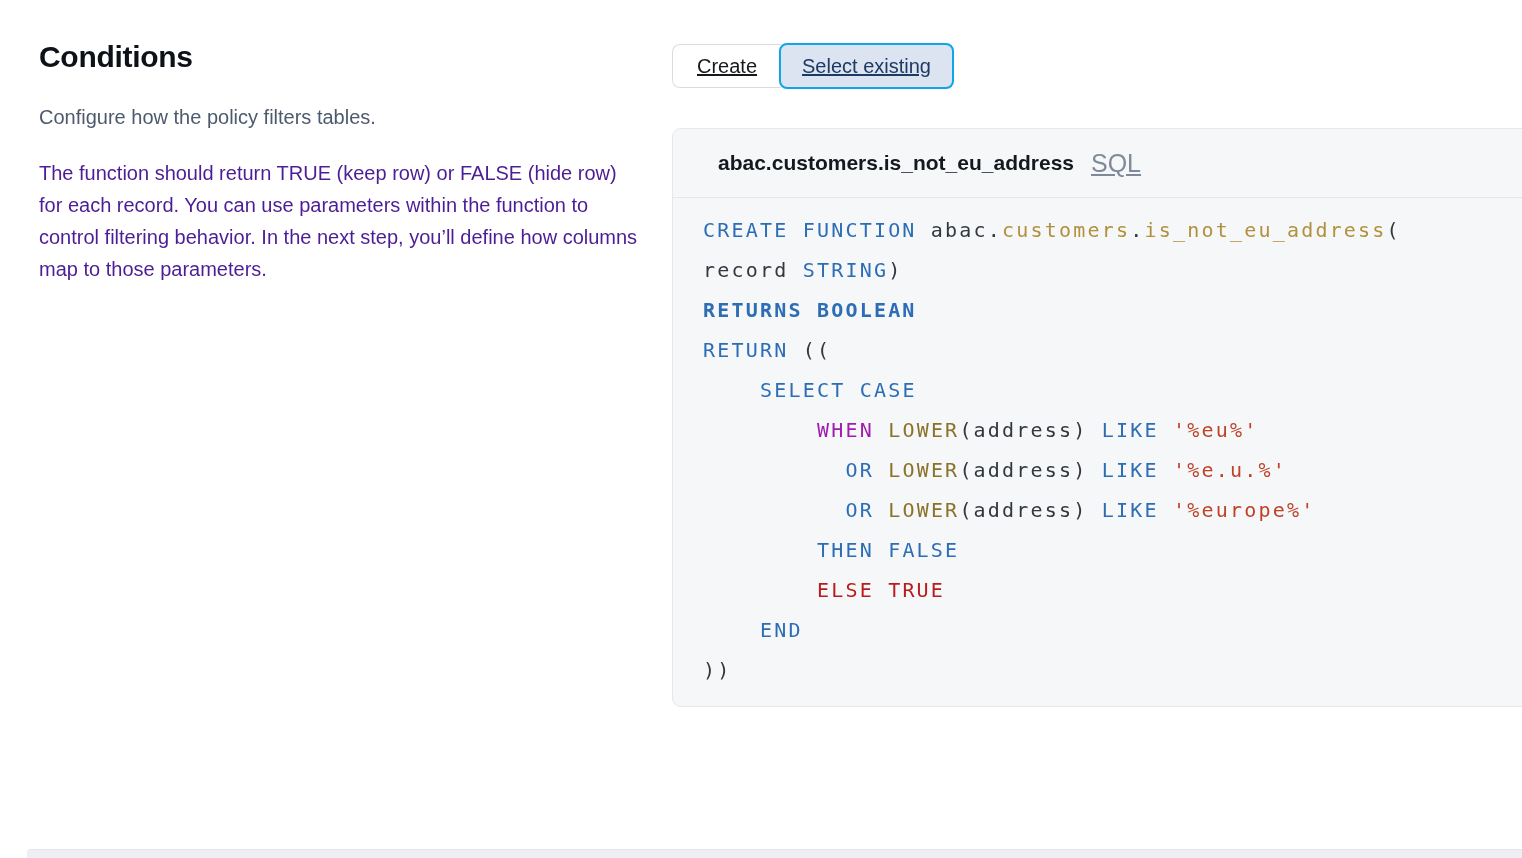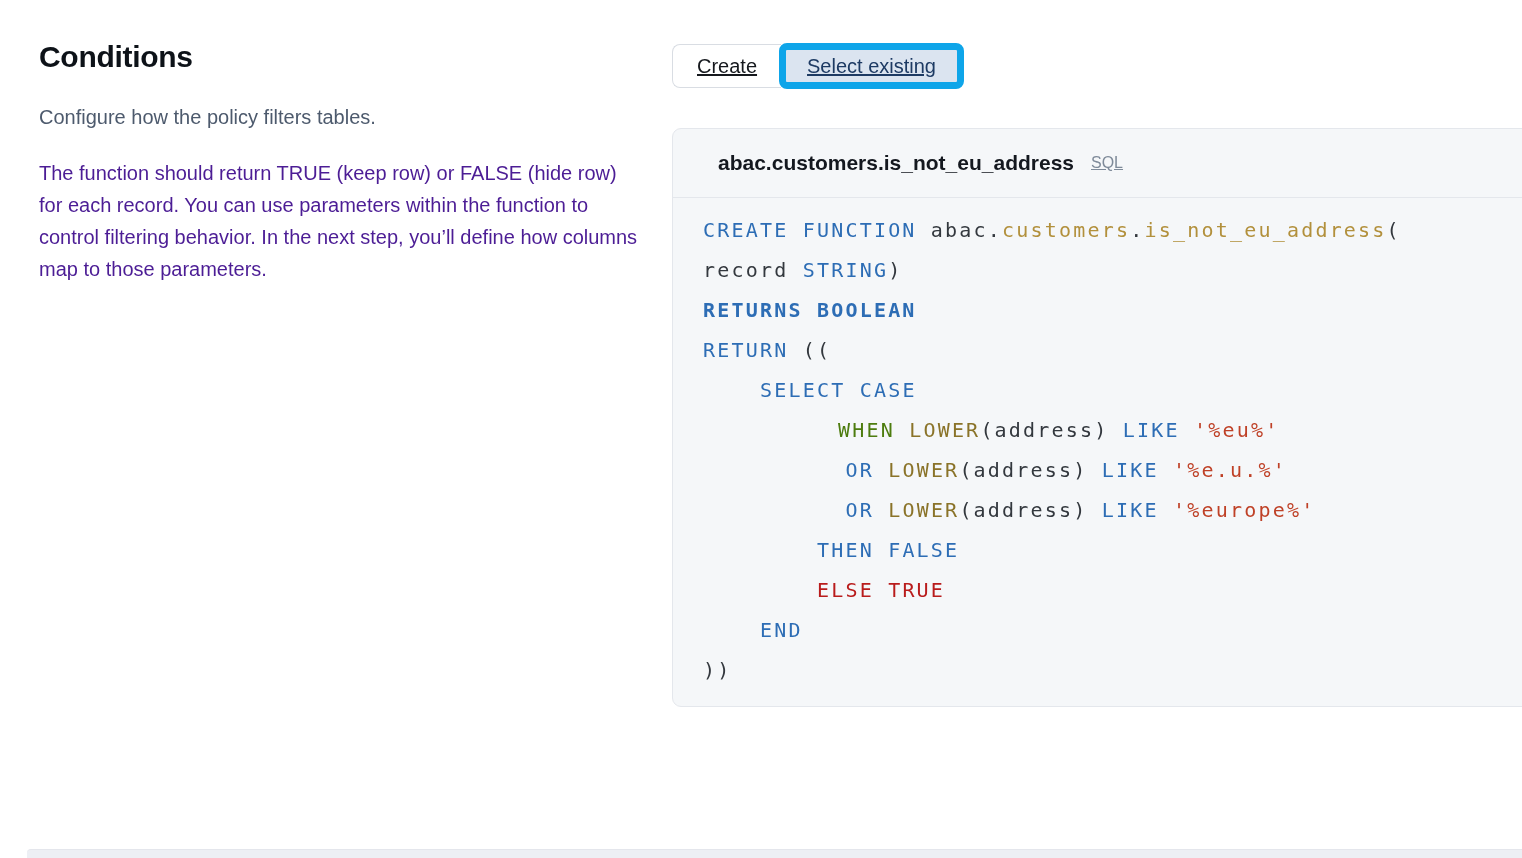--- a/index.html
+++ b/index.html
@@ -33,40 +33,40 @@
   .btn-create {
     height: 44px; padding: 0 24px;
     background: #ffffff; color: #15181d;
     border: 1px solid #d9dde3; border-right: none;
     border-radius: 8px 0 0 8px;
   }
   .btn-selected {
     height: 46px; margin-top: -1px; margin-left: -2px;
     padding: 0 21px;
     background: #dbe4f0; color: #1d3a63;
-    border: 7px solid #0ea5e9;
+    border: 2px solid #0ea5e9;
     border-radius: 8px;
     position: relative; z-index: 2;
   }
 
   
   .panel {
     position: absolute; left: 672px; top: 128px; right: -12px; height: 579px;
     background: #f5f7f9;
     border: 1px solid #e4e7ec;
     border-radius: 9px;
     overflow: hidden;
   }
   .panel-header {
     height: 69px; display: flex; align-items: center;
     padding-left: 26px;
     border-bottom: 1px solid #e4e7ec;
   }
   .fn-name { font-size: 21px; font-weight: 700; color: #14181f; margin-left: 19px; }
-  .sql-badge { margin-left: 17px; font-size: 16px; color: #7e8a99; text-decoration: underline; }
+  .sql-badge { margin-left: 17px; font-size: 25px; color: #7e8a99; text-decoration: underline; }
   .code {
     padding: 12px 0 0 30px;
     font-family: "DejaVu Sans Mono", monospace;
     font-size: 20px;
     letter-spacing: 2.2px;
     line-height: 40px;
   }
   .code-line { white-space: pre; height: 40px; }
 
   
@@ -107,21 +107,21 @@
     <div class="panel-header">
       <span class="fn-name">abac.customers.is_not_eu_address</span>
       <span class="sql-badge">SQL</span>
     </div>
     <div class="code">
         <div class="code-line"><span style="color: rgb(45, 109, 181);">CREATE FUNCTION </span><span style="color: rgb(51, 56, 62);">abac.</span><span style="color: rgb(178, 144, 60);">customers</span><span style="color: rgb(51, 56, 62);">.</span><span style="color: rgb(178, 144, 60);">is_not_eu_address</span><span style="color: rgb(51, 56, 62);">(</span></div>
         <div class="code-line"><span style="color: rgb(51, 56, 62);">record </span><span style="color: rgb(45, 109, 181);">STRING</span><span style="color: rgb(51, 56, 62);">)</span></div>
         <div class="code-line"><span style="color: rgb(45, 109, 181); font-weight: bold;">RETURNS BOOLEAN</span></div>
         <div class="code-line"><span style="color: rgb(45, 109, 181);">RETURN </span><span style="color: rgb(51, 56, 62);">((</span></div>
         <div class="code-line"><span style="color: rgb(51, 56, 62);">    </span><span style="color: rgb(45, 109, 181);">SELECT CASE</span></div>
-        <div class="code-line"><span style="color: rgb(51, 56, 62);">        </span><span style="color: #4d7c0f; margin-left: 21px;">WHEN </span><span style="color: rgb(138, 115, 41);">LOWER</span><span style="color: rgb(51, 56, 62);">(address) </span><span style="color: rgb(45, 109, 181);">LIKE </span><span style="color: rgb(191, 65, 39);">'%eu%'</span></div>
+        <div class="code-line"><span style="color: rgb(51, 56, 62);">        </span><span style="color: #a21caf;">WHEN </span><span style="color: rgb(138, 115, 41);">LOWER</span><span style="color: rgb(51, 56, 62);">(address) </span><span style="color: rgb(45, 109, 181);">LIKE </span><span style="color: rgb(191, 65, 39);">'%eu%'</span></div>
         <div class="code-line"><span style="color: rgb(51, 56, 62);">          </span><span style="color: rgb(45, 109, 181);">OR </span><span style="color: rgb(138, 115, 41);">LOWER</span><span style="color: rgb(51, 56, 62);">(address) </span><span style="color: rgb(45, 109, 181);">LIKE </span><span style="color: rgb(191, 65, 39);">'%e.u.%'</span></div>
         <div class="code-line"><span style="color: rgb(51, 56, 62);">          </span><span style="color: rgb(45, 109, 181);">OR </span><span style="color: rgb(138, 115, 41);">LOWER</span><span style="color: rgb(51, 56, 62);">(address) </span><span style="color: rgb(45, 109, 181);">LIKE </span><span style="color: rgb(191, 65, 39);">'%europe%'</span></div>
         <div class="code-line"><span style="color: rgb(51, 56, 62);">        </span><span style="color: rgb(45, 109, 181);">THEN FALSE</span></div>
         <div class="code-line"><span style="color: rgb(51, 56, 62);">        </span><span style="color: #b91c1c;">ELSE TRUE</span></div>
         <div class="code-line"><span style="color: rgb(51, 56, 62);">    </span><span style="color: rgb(45, 109, 181);">END</span></div>
         <div class="code-line"><span style="color: rgb(51, 56, 62);">))</span></div>
       </div>
   </div>
 
 

